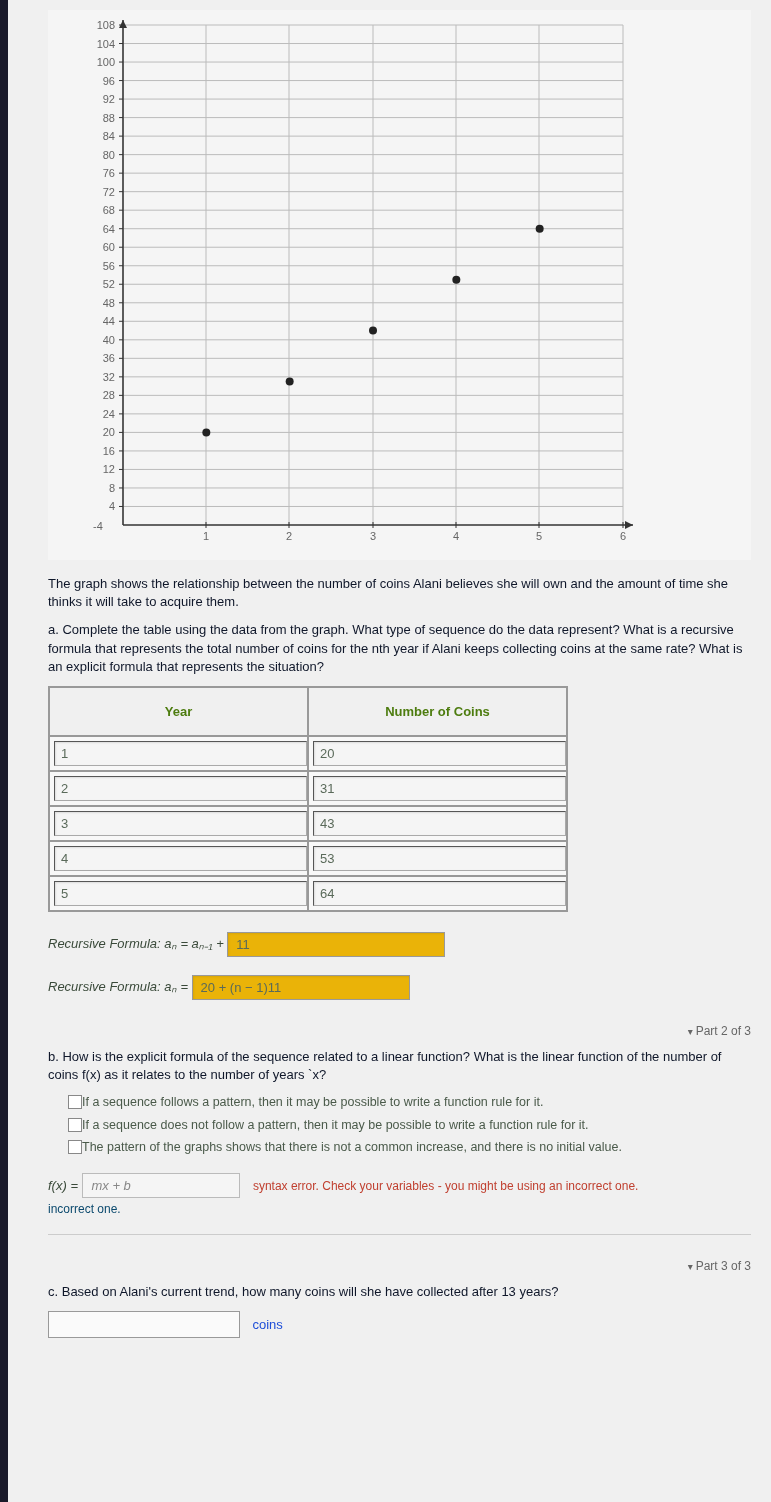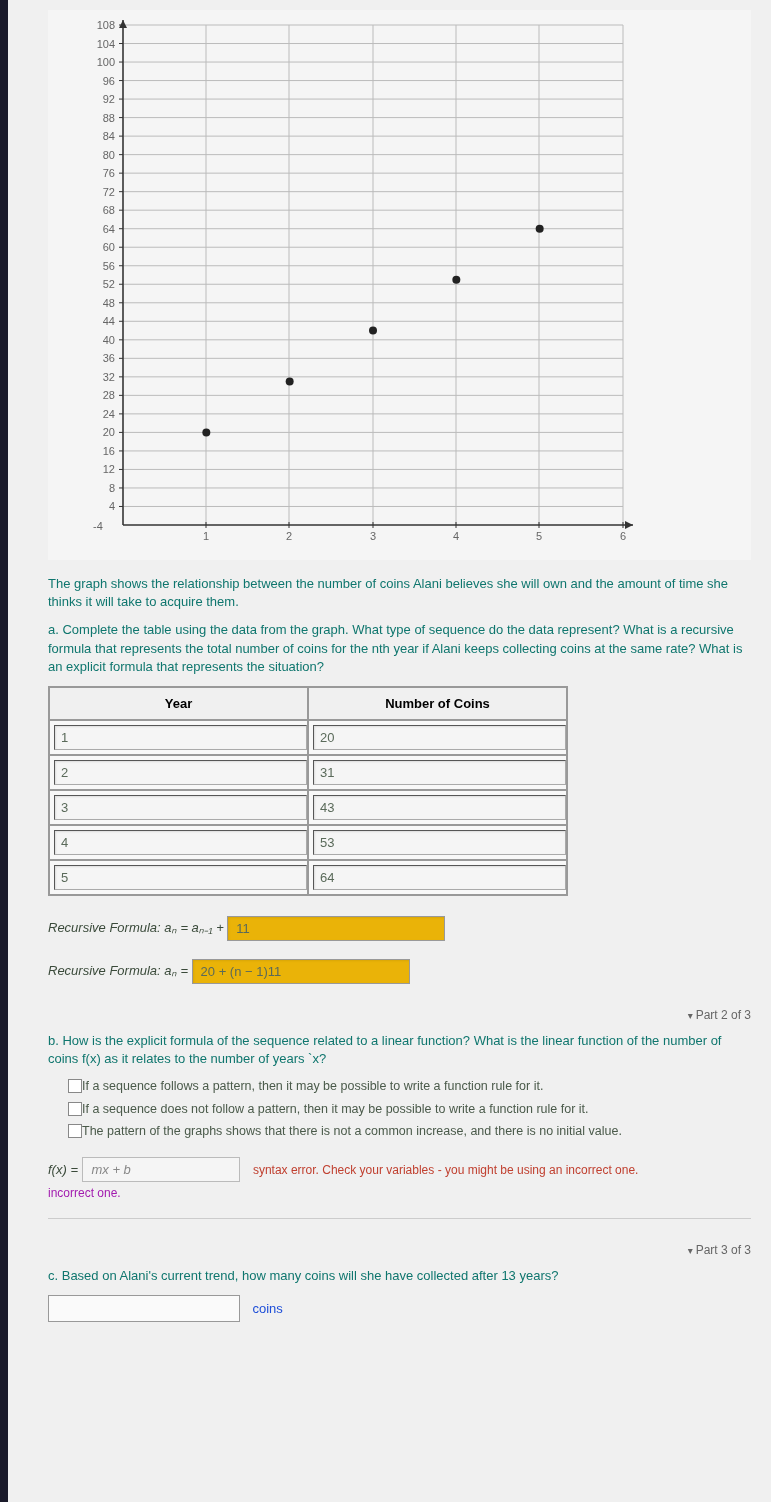--- a/index.html
+++ b/index.html
@@ -22,36 +22,36 @@
     margin-bottom: 15px;
   }
   svg.graph { display: block; }
   .graph-label { font: 11px Arial; fill: #666; }
   .grid-line { stroke: #bbb; stroke-width: 1; }
   .axis-line { stroke: #333; stroke-width: 1.5; }
   .tick { stroke: #333; stroke-width: 1; }
   .dot { fill: #222; }
   .body-text {
     font-size: 13px;
-    color: #0f766e;
+    color: #0f172a;
     line-height: 1.4;
     margin: 10px 0;
   }
   table.data {
     border-collapse: collapse;
     width: 520px;
     margin: 8px 0 20px 0;
     background: #f8f8f8;
   }
   table.data th {
     border: 2px solid #999;
-    padding: 8px 8px;
+    padding: 16px 8px;
     font-size: 13px;
     font-weight: bold;
-    color: #000000;
+    color: #4d7c0f;
     background: #f0f0f0;
   }
   table.data td {
     border: 2px solid #999;
     padding: 4px;
   }
   .cell-input {
     width: 96%;
     padding: 4px 6px;
     font-size: 13px;
@@ -124,21 +124,21 @@
     font-size: 13px;
     font-style: italic;
     min-width: 140px;
   }
   .err-text {
     color: #c04030;
     font-size: 12px;
     margin-left: 8px;
   }
   .incorrect {
-    color: #a21caf;
+    color: #0c4a6e;
     font-size: 12px;
     margin-top: 0;
   }
   .hr { border-top: 1px solid #ccc; margin: 18px 0; }
   .ans-input {
     width: 180px;
     padding: 5px;
     border: 1px solid #999;
     background: #fafafa;
     margin-right: 8px;

